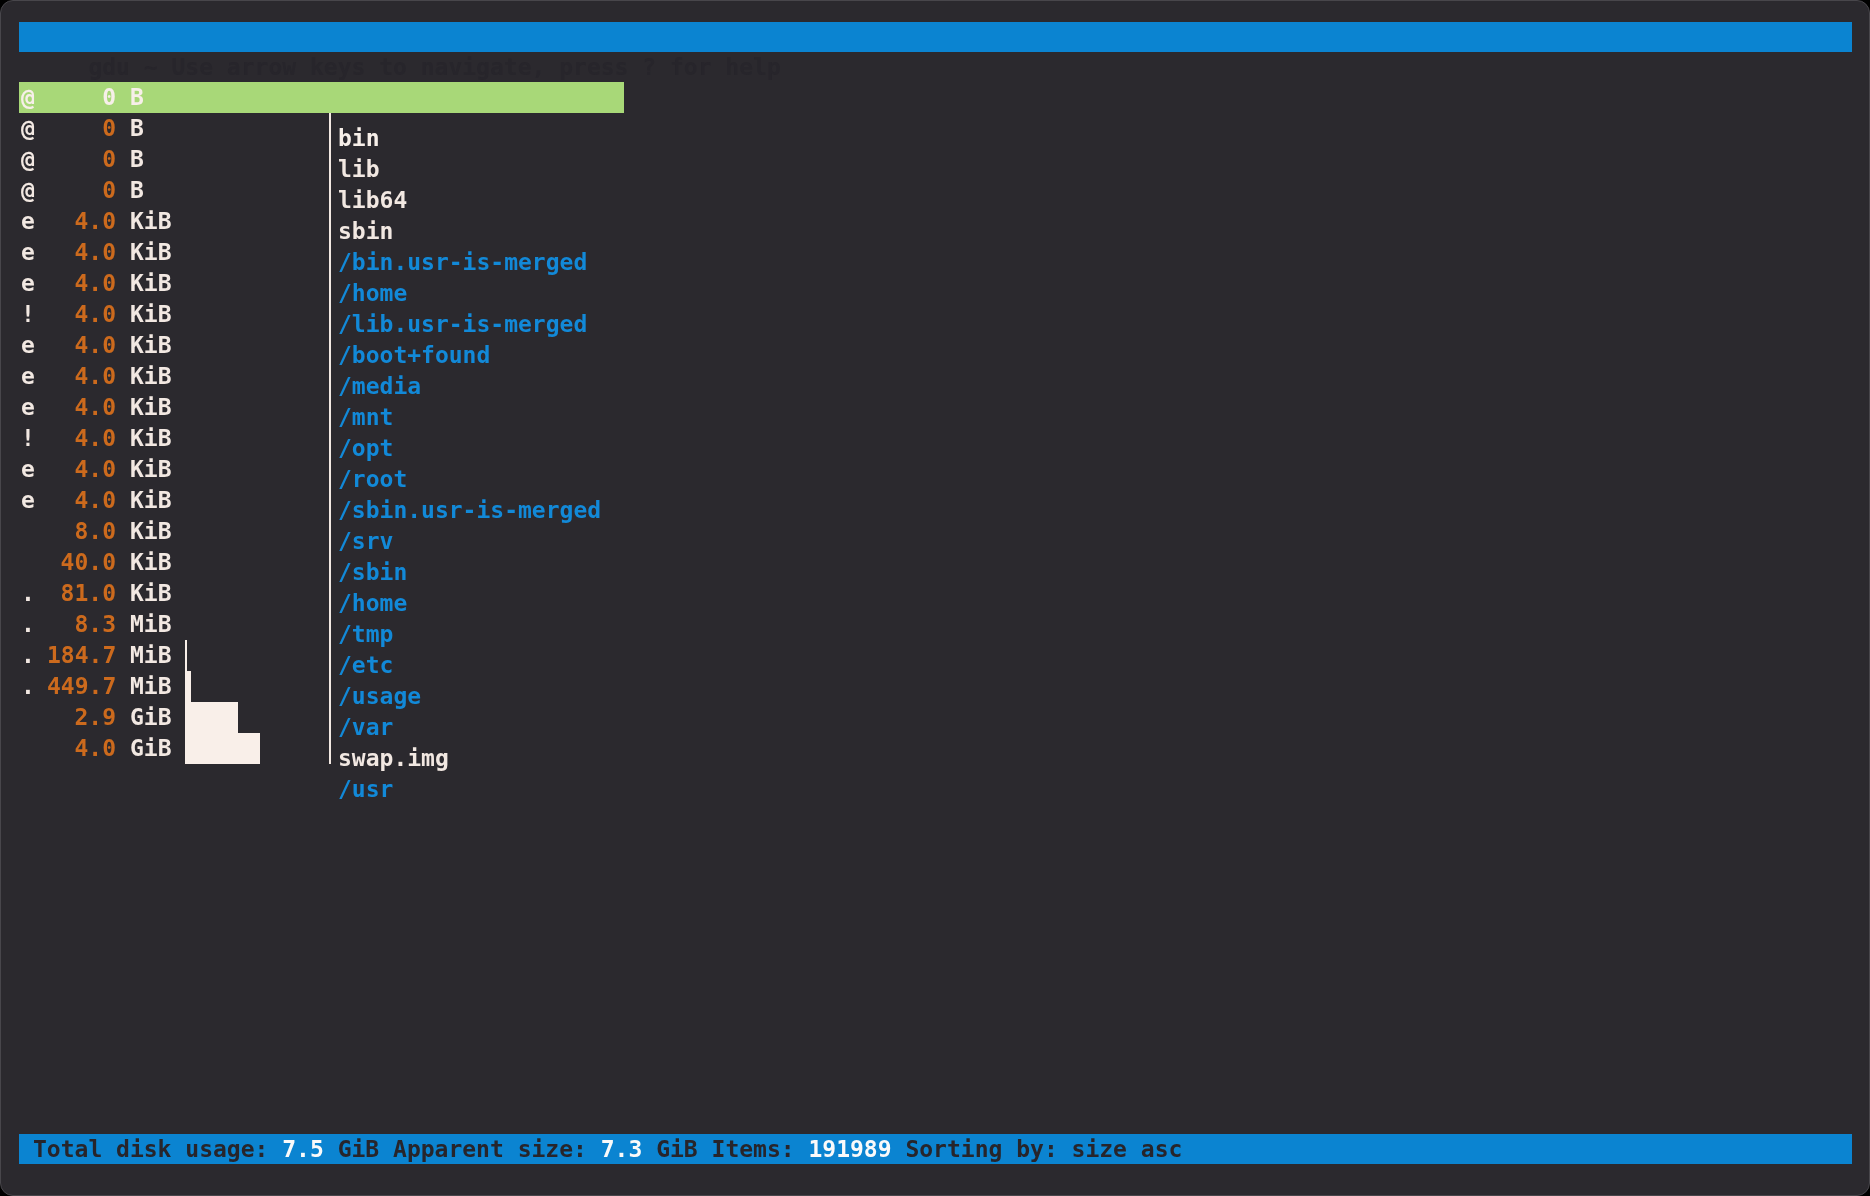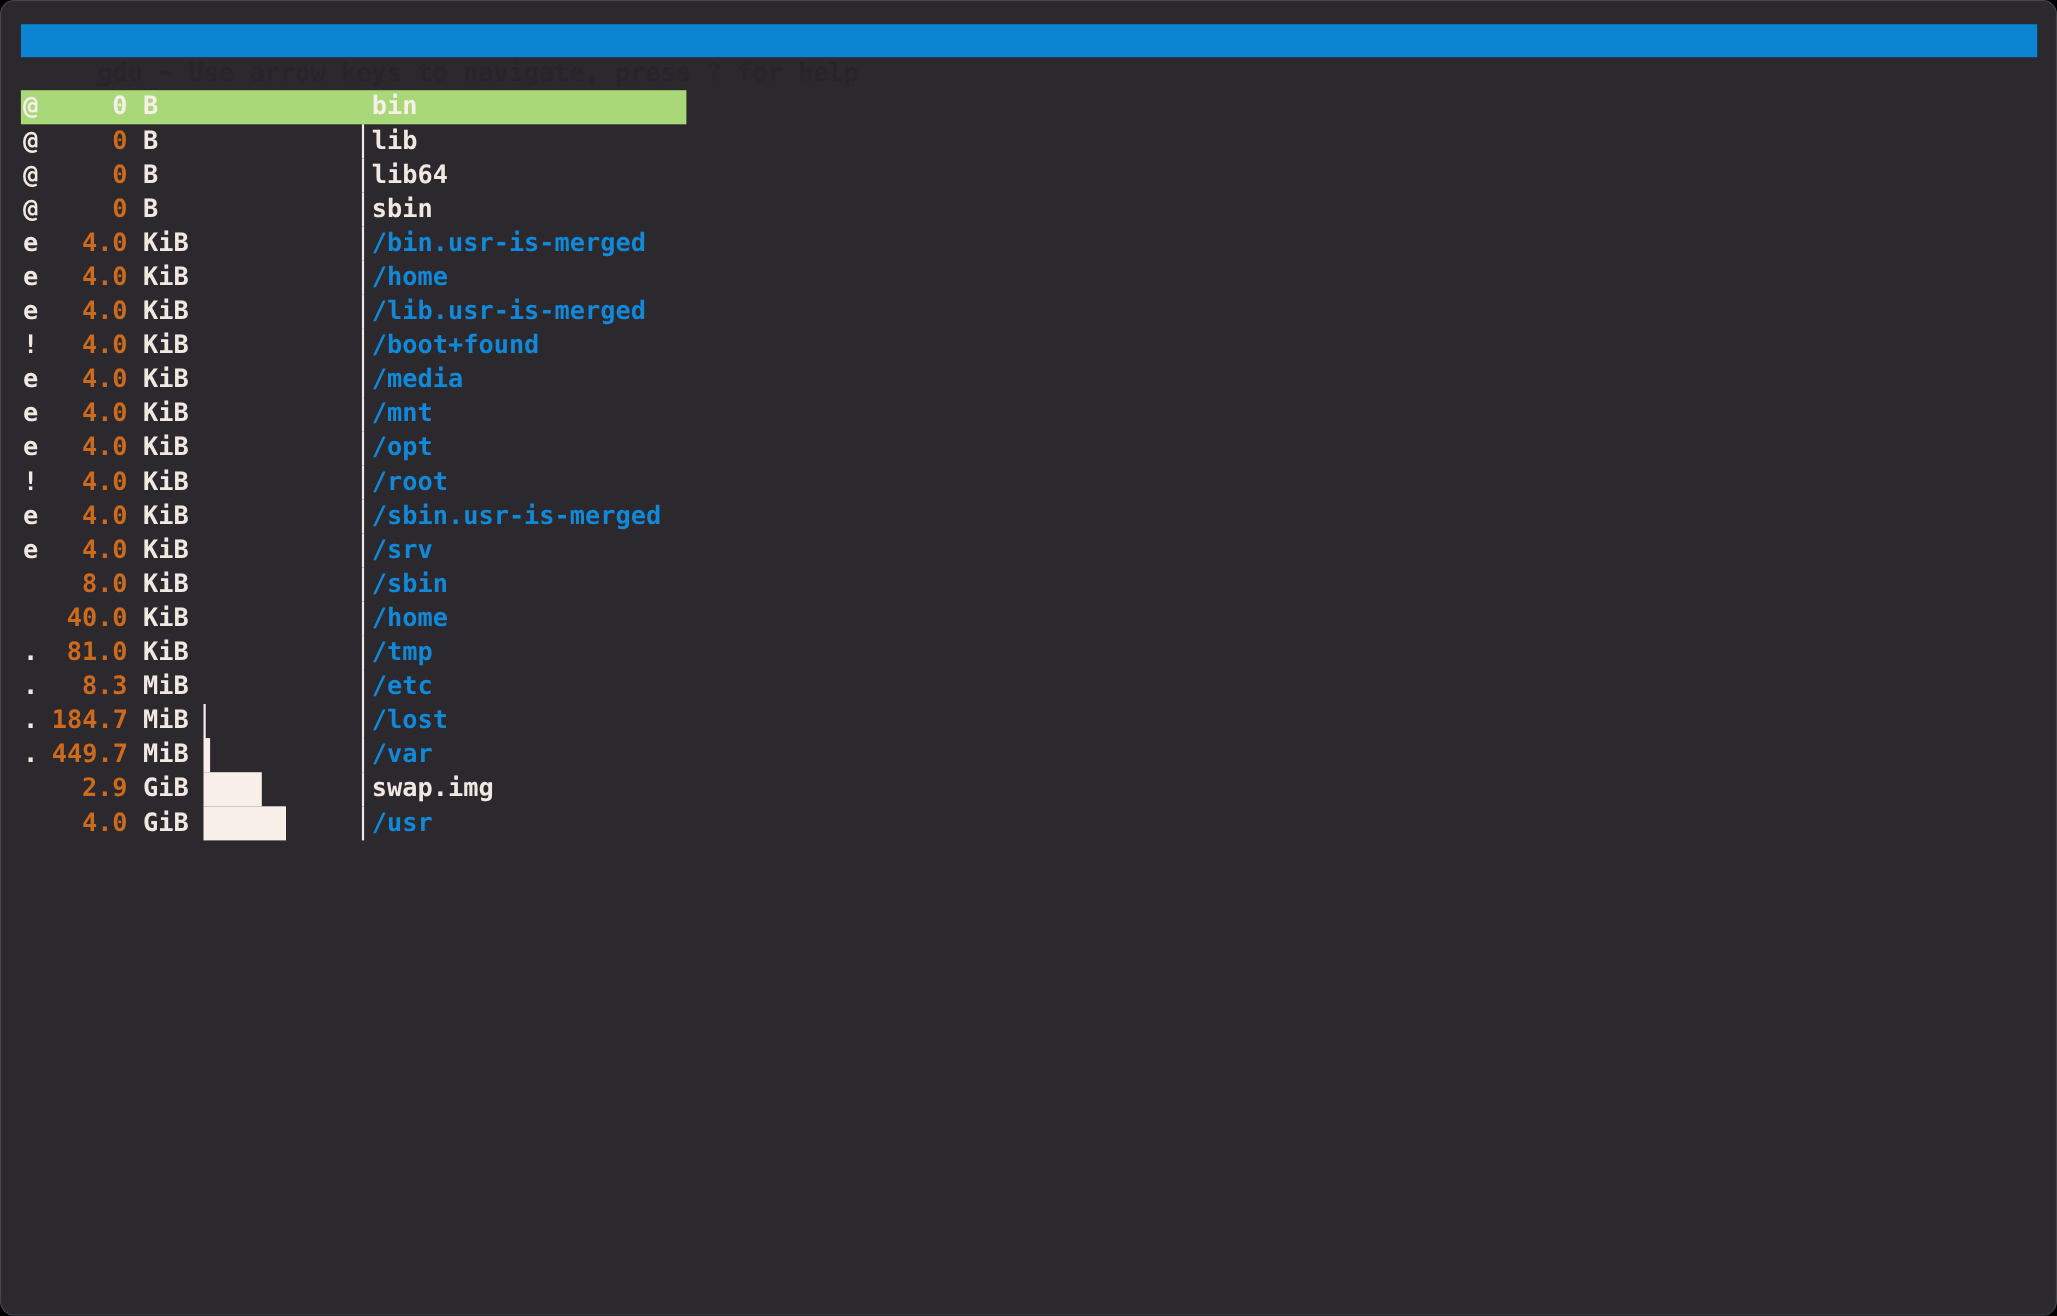--- a/index.html
+++ b/index.html
@@ -24,21 +24,21 @@
     color:var(--cream);white-space:pre;padding-left:14px;font-weight:bold;
   }
   .list{position:absolute;left:0;right:17px;top:81px;}
   .row{position:relative;height:31px;line-height:31px;color:var(--cream);font-weight:bold;}
   .row>span{white-space:pre;}
   .flag{position:absolute;left:20px;}
   .size-num{position:absolute;left:46px;width:69px;text-align:right;color:var(--orange);}
   .size-unit{position:absolute;left:129px;}
   .bar{position:absolute;left:184px;top:0;height:31px;background:var(--barfill);}
   .sep{position:absolute;left:328px;top:0;width:2px;height:31px;background:var(--sep);}
-  .name{position:absolute;left:337px;}
+  .name{position:absolute;left:337px;margin-top:41px;}
   .row.kind-dir .name{color:var(--dirblue);}
   .row.kind-file .name,.row.kind-symlink .name{color:var(--cream);}
   .row.selected::before{
     content:"";position:absolute;left:18px;top:0;width:605px;height:31px;
     background:var(--green);
   }
   .row.selected .size-num,.row.selected .name,.row.selected .flag,
   .row.selected .size-unit{color:#f7efe9;}
   .row>span{position:absolute;z-index:1;}
   .footerbar{
@@ -204,21 +204,21 @@
 
     <span class="sep"></span>
     <span class="name">/etc</span>
   </div>
       <div class="row kind-dir">
     <span class="flag">.</span>
     <span class="size-num">184.7</span>
     <span class="size-unit">MiB</span>
     <span class="bar" style="width: 2px;"></span>
     <span class="sep"></span>
-    <span class="name">/lost</span>
+    <span class="name">/usage</span>
   </div>
       <div class="row kind-dir">
     <span class="flag">.</span>
     <span class="size-num">449.7</span>
     <span class="size-unit">MiB</span>
     <span class="bar" style="width: 6px;"></span>
     <span class="sep"></span>
     <span class="name">/var</span>
   </div>
       <div class="row kind-file">
@@ -232,14 +232,15 @@
       <div class="row kind-dir">
     <span class="flag"></span>
     <span class="size-num">4.0</span>
     <span class="size-unit">GiB</span>
     <span class="bar" style="width: 75px;"></span>
     <span class="sep"></span>
     <span class="name">/usr</span>
   </div>
     </div>
 
+  <div class="footerbar" id="footer"><span>Total disk usage: </span><span class="emph">7.5</span><span> GiB Apparent size: </span><span class="emph">7.3</span><span> GiB Items: </span><span class="emph">191989</span><span> Sorting by: size asc</span></div>
 
 </div>
 
 </body></html>

